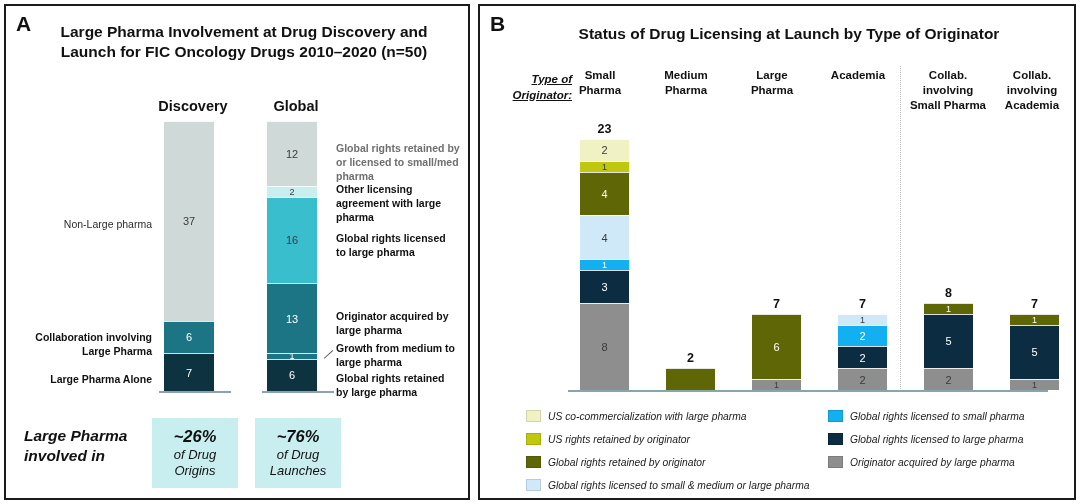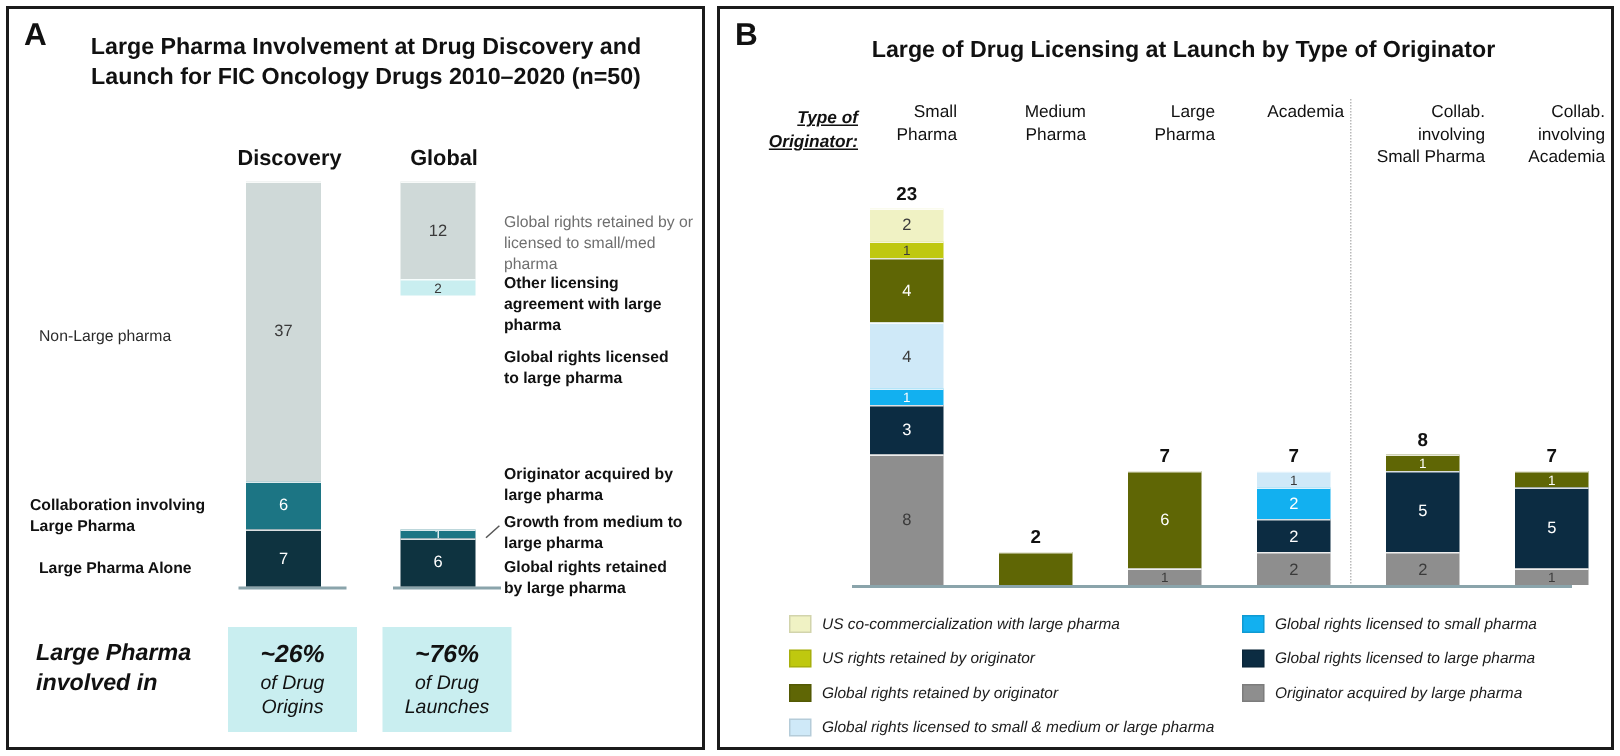--- a/index.html
+++ b/index.html
@@ -59,29 +59,29 @@
   }
 
   
   .colhead {
     position: absolute;
     text-align: center;
     font-weight: bold; font-size: 14.5px; color: #111;
   }
   .a-leftlabel {
     position: absolute;
-    font-size: 10.5px; color: #2b2b2b; line-height: 1.3;
+    text-align: right; font-size: 10.5px; color: #2b2b2b; line-height: 1.3;
   }
   .a-leftlabel.bold { font-weight: bold; color: #111; }
   .a-rightlabel {
     position: absolute;
     text-align: left; font-size: 10.5px; line-height: 1.32;
   }
   .a-rightlabel.bold { font-weight: bold; color: #111; }
-  .a-rightlabel.grey { color: #6f6f6f; }
+  .a-rightlabel.grey { color: #6f6f6f; font-weight: bold; }
   .baseline {
     position: absolute; height: 2px; background: #8aa4ab;
   }
   .summary-box {
     position: absolute;
     background: #c9eef0;
     display: flex; flex-direction: column;
     align-items: center; justify-content: center;
     font-style: italic; color: #111; line-height: 1.25;
   }
@@ -99,21 +99,21 @@
 
   
   .b-typelabel {
     position: absolute;
     font-style: italic; font-weight: bold; font-size: 11.5px;
     color: #111; text-align: right; line-height: 1.35;
   }
   .b-typelabel span { text-decoration: underline; }
   .b-colhead {
     position: absolute;
-    text-align: right; font-weight: normal; font-size: 11.5px;
+    text-align: center; font-weight: bold; font-size: 11.5px;
     color: #111; line-height: 1.3;
   }
   .b-divider {
     position: absolute;
     border-left: 1.5px dotted #b9b9b9;
   }
   .legend {
     position: absolute;
     font-size: 10.3px; color: #1b1b1b;
   }
@@ -146,20 +146,22 @@
 
     <div class="bar" id="barDiscovery" style="left:158px; top:115px; width:50px; height:270px;">
         <div class="seg darkText" style="top: 0px; height: 199.8px; background: rgb(207, 217, 216); border-top: 1px solid rgba(255, 255, 255, 0.85); text-align: center;">37</div>
         <div class="seg lightText" style="top: 199.8px; height: 32.4px; background: rgb(28, 117, 132); border-top: 1px solid rgba(255, 255, 255, 0.85);">6</div>
         <div class="seg lightText" style="top: 232.2px; height: 37.8px; background: rgb(14, 51, 64); border-top: 1px solid rgba(255, 255, 255, 0.85);">7</div>
       </div>
 
     <div class="bar" id="barLaunch" style="left:261px; top:115px; width:50px; height:270px;">
         <div class="seg darkText" style="top: 0px; height: 64.8px; background: rgb(207, 217, 216); border-top: 1px solid rgba(255, 255, 255, 0.85);">12</div>
         <div class="seg darkText" style="top: 64.8px; height: 10.8px; background: rgb(201, 238, 240); border-top: 1px solid rgba(255, 255, 255, 0.85); font-size: 9px;">2</div>
+        <div class="seg darkText" style="top: 75.6px; height: 86.4px; background: rgb(56, 190, 204); border-top: 1px solid rgba(255, 255, 255, 0.85);">16</div>
+        <div class="seg lightText" style="top: 162px; height: 70.2px; background: rgb(28, 117, 132); border-top: 1px solid rgba(255, 255, 255, 0.85);">13</div>
         <div class="seg lightText" style="top: 232.2px; height: 5.4px; background: rgb(28, 117, 132); border-top: 1px solid rgba(255, 255, 255, 0.85); font-size: 9px;">1</div>
         <div class="seg lightText" style="top: 237.6px; height: 32.4px; background: rgb(14, 51, 64); border-top: 1px solid rgba(255, 255, 255, 0.85);">6</div>
       </div>
 
     <div class="a-leftlabel" style="left:20px; top:212px; width:126px;">Non-Large pharma</div>
     <div class="a-leftlabel bold" style="left:14px; top:325px; width:132px;">Collaboration involving Large Pharma</div>
     <div class="a-leftlabel bold" style="left:20px; top:367px; width:126px;">Large Pharma Alone</div>
 
     <div class="a-rightlabel grey" style="left:330px; top:136px; width:132px;">Global rights retained by or licensed to small/med pharma</div>
     <div class="a-rightlabel bold" style="left:330px; top:177px; width:128px;">Other licensing agreement with large pharma</div>
@@ -182,21 +184,21 @@
       <div class="pct">~76%</div>
       <div class="sub">of Drug</div>
       <div class="sub">Launches</div>
     </div>
   </div>
 
   <div class="panel" id="panelB">
 
     <div class="panel-letter" style="left:10px; top:6px;">B</div>
 
-    <div class="panel-title" id="titleB">Large of Drug Licensing at Launch by Type of Originator</div>
+    <div class="panel-title" id="titleB">Status of Drug Licensing at Launch by Type of Originator</div>
 
     <div class="b-typelabel" style="left:10px; top:66px; width:82px;">
       <span>Type of</span><br>
       <span>Originator:</span>
     </div>
 
     <div class="b-colhead" id="bh0" style="left:82px;  top:62px; width:76px;">
         <div>Small</div>
         <div>Pharma</div>
       </div>

